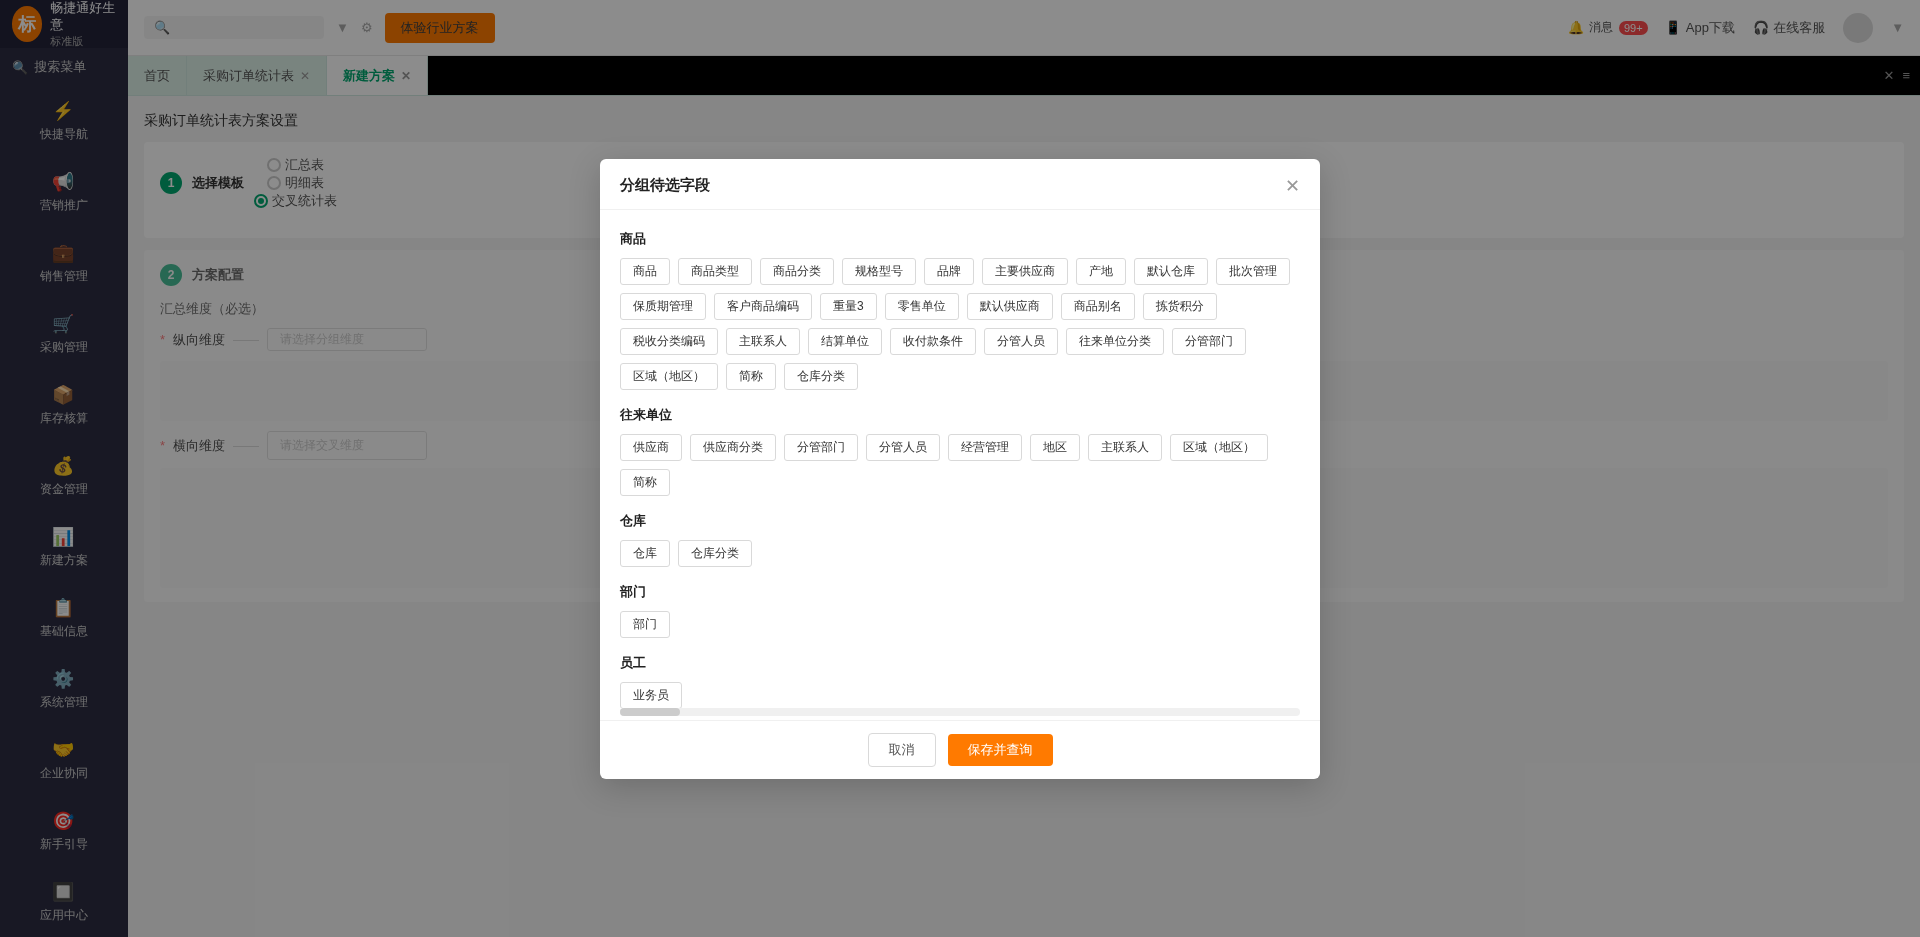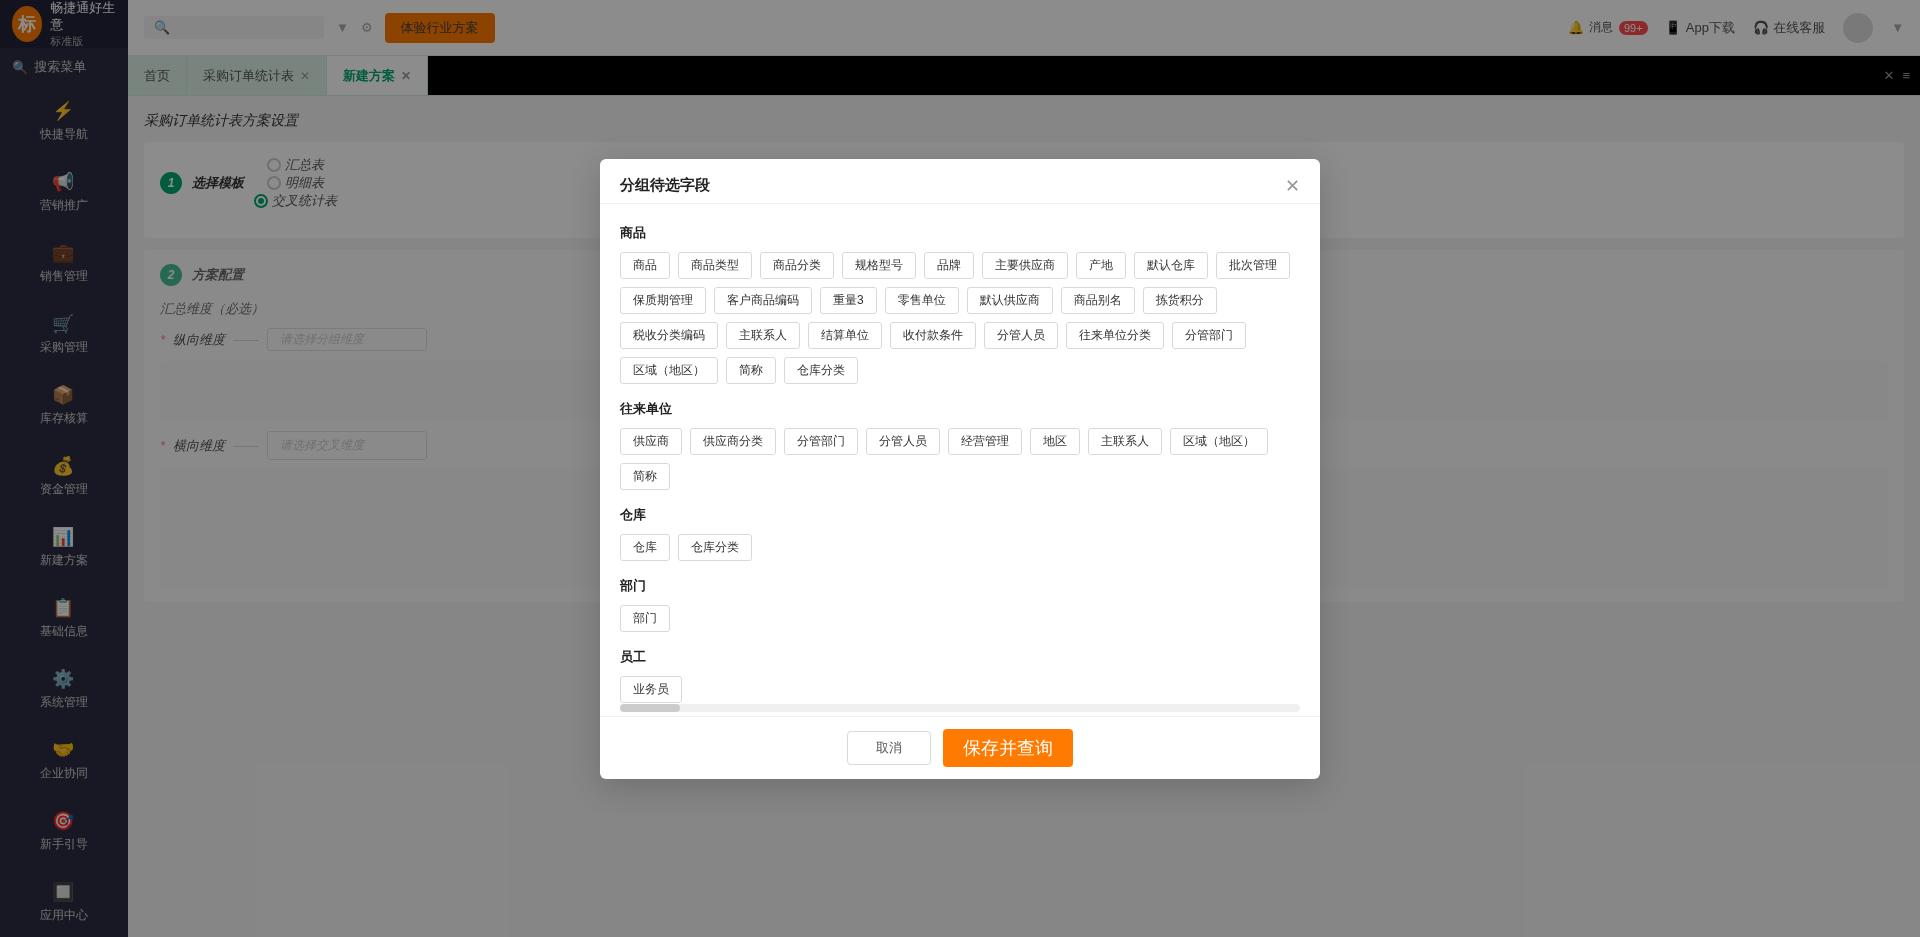--- a/index.html
+++ b/index.html
@@ -44,33 +44,33 @@
     }
     .tab-item {
       height: 100%; display: flex; align-items: center; padding: 0 16px; cursor: pointer; font-size: 13px; color: #555; border-right: 1px solid #d0e8e0; gap: 6px; background: #ddf0e8;
     }
     .tab-item.active { background: #fff; color: #00a870; font-weight: bold; }
     .tab-close { color: #999; font-size: 12px; cursor: pointer; }
     .tab-bar-right { margin-left: auto; display: flex; align-items: center; padding-right: 10px; gap: 8px; }
 
     
     .main-content {
-      position: fixed; left: 128px; top: 96px; right: 0; bottom: 0; background: #f5f5f5; overflow: auto; padding: 16px; font-style: italic;
+      position: fixed; left: 128px; top: 96px; right: 0; bottom: 0; background: #f5f5f5; overflow: auto; padding: 16px;
     }
     .page-title { font-size: 14px; color: #333; margin-bottom: 12px; }
 
     
     .modal-overlay {
       position: fixed; left: 0; top: 0; right: 0; bottom: 0; background: rgba(0,0,0,0.45); z-index: 100; display: flex; align-items: center; justify-content: center;
     }
     .modal {
       background: #fff; border-radius: 6px; width: 720px; max-height: 620px; display: flex; flex-direction: column; position: relative; box-shadow: 0 8px 32px rgba(0,0,0,0.18);
     }
     .modal-header {
-      display: flex; align-items: center; justify-content: space-between; padding: 16px 20px 6px; border-bottom: 1px solid #f0f0f0;
+      display: flex; align-items: center; justify-content: space-between; padding: 16px 20px 12px; border-bottom: 1px solid #f0f0f0;
     }
     .modal-title { font-size: 15px; font-weight: bold; color: #222; }
     .modal-close { cursor: pointer; color: #999; font-size: 18px; }
     .modal-body { flex: 1; overflow-y: auto; padding: 16px 20px; }
 
     .section-title { font-size: 13px; font-weight: bold; color: #222; margin-bottom: 10px; margin-top: 4px; }
     .tag-group { display: flex; flex-wrap: wrap; gap: 8px; margin-bottom: 16px; }
     .tag {
       border: 1px solid #d9d9d9; border-radius: 3px; padding: 4px 12px; font-size: 12px; color: #333; cursor: pointer; background: #fff; white-space: nowrap;
     }
@@ -85,22 +85,22 @@
     .bg-card { background: #fff; border-radius: 4px; padding: 14px 16px; margin-bottom: 12px; }
     .step-row { display: flex; align-items: center; gap: 10px; margin-bottom: 14px; }
     .step-badge { background: #00a870; color: #fff; border-radius: 50%; width: 22px; height: 22px; display: flex; align-items: center; justify-content: center; font-size: 12px; font-weight: bold; }
     .step-label { font-size: 13px; color: #333; font-weight: bold; }
     .radio-group { display: flex; align-items: center; flex-direction: column; }
     .radio-item { display: flex; align-items: center; gap: 4px; font-size: 13px; color: #555; cursor: pointer; }
     .radio-dot { width: 14px; height: 14px; border-radius: 50%; border: 2px solid #ccc; display: flex; align-items: center; justify-content: center; }
     .radio-dot.active { border-color: #00a870; }
     .radio-dot.active::after { content: ''; width: 6px; height: 6px; border-radius: 50%; background: #00a870; display: block; }
 
-    .btn-cancel { background: #fff; border: 1px solid #d9d9d9; color: #555; border-radius: 4px; padding: 7px 28px; cursor: pointer; font-size: 13px; }
-    .btn-primary { background: #ff7a00; border: none; color: #fff; border-radius: 4px; padding: 7px 20px; cursor: pointer; font-size: 18px; }
+    .btn-cancel { background: #fff; border: 1px solid #d9d9d9; color: #555; border-radius: 4px; padding: 7px 20px; cursor: pointer; font-size: 13px; }
+    .btn-primary { background: #ff7a00; border: none; color: #fff; border-radius: 4px; padding: 7px 20px; cursor: pointer; font-size: 13px; }
 
     
     .modal-body::-webkit-scrollbar { width: 6px; }
     .modal-body::-webkit-scrollbar-thumb { background: #ccc; border-radius: 3px; }
   </style>
 </head>
 <body>
 
 <div class="sidebar">
   <div class="sidebar-logo">

